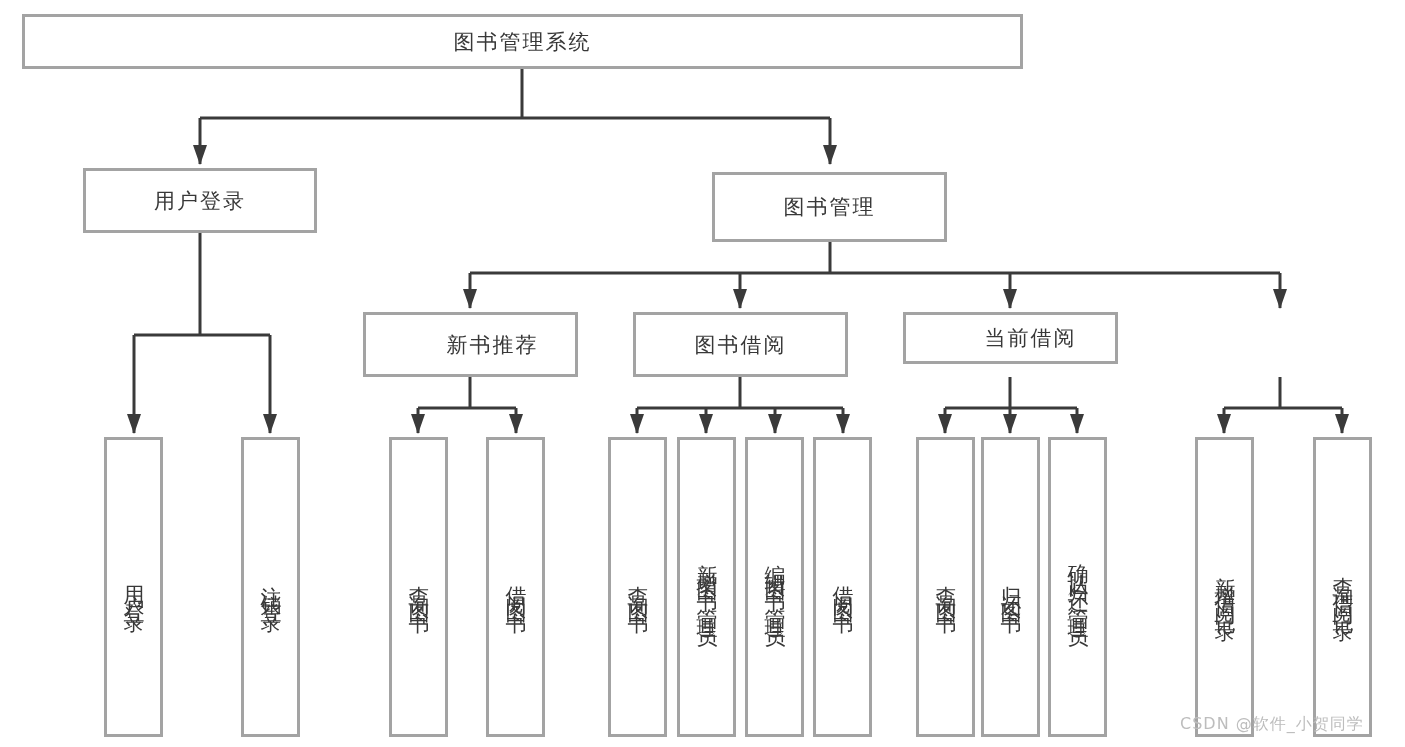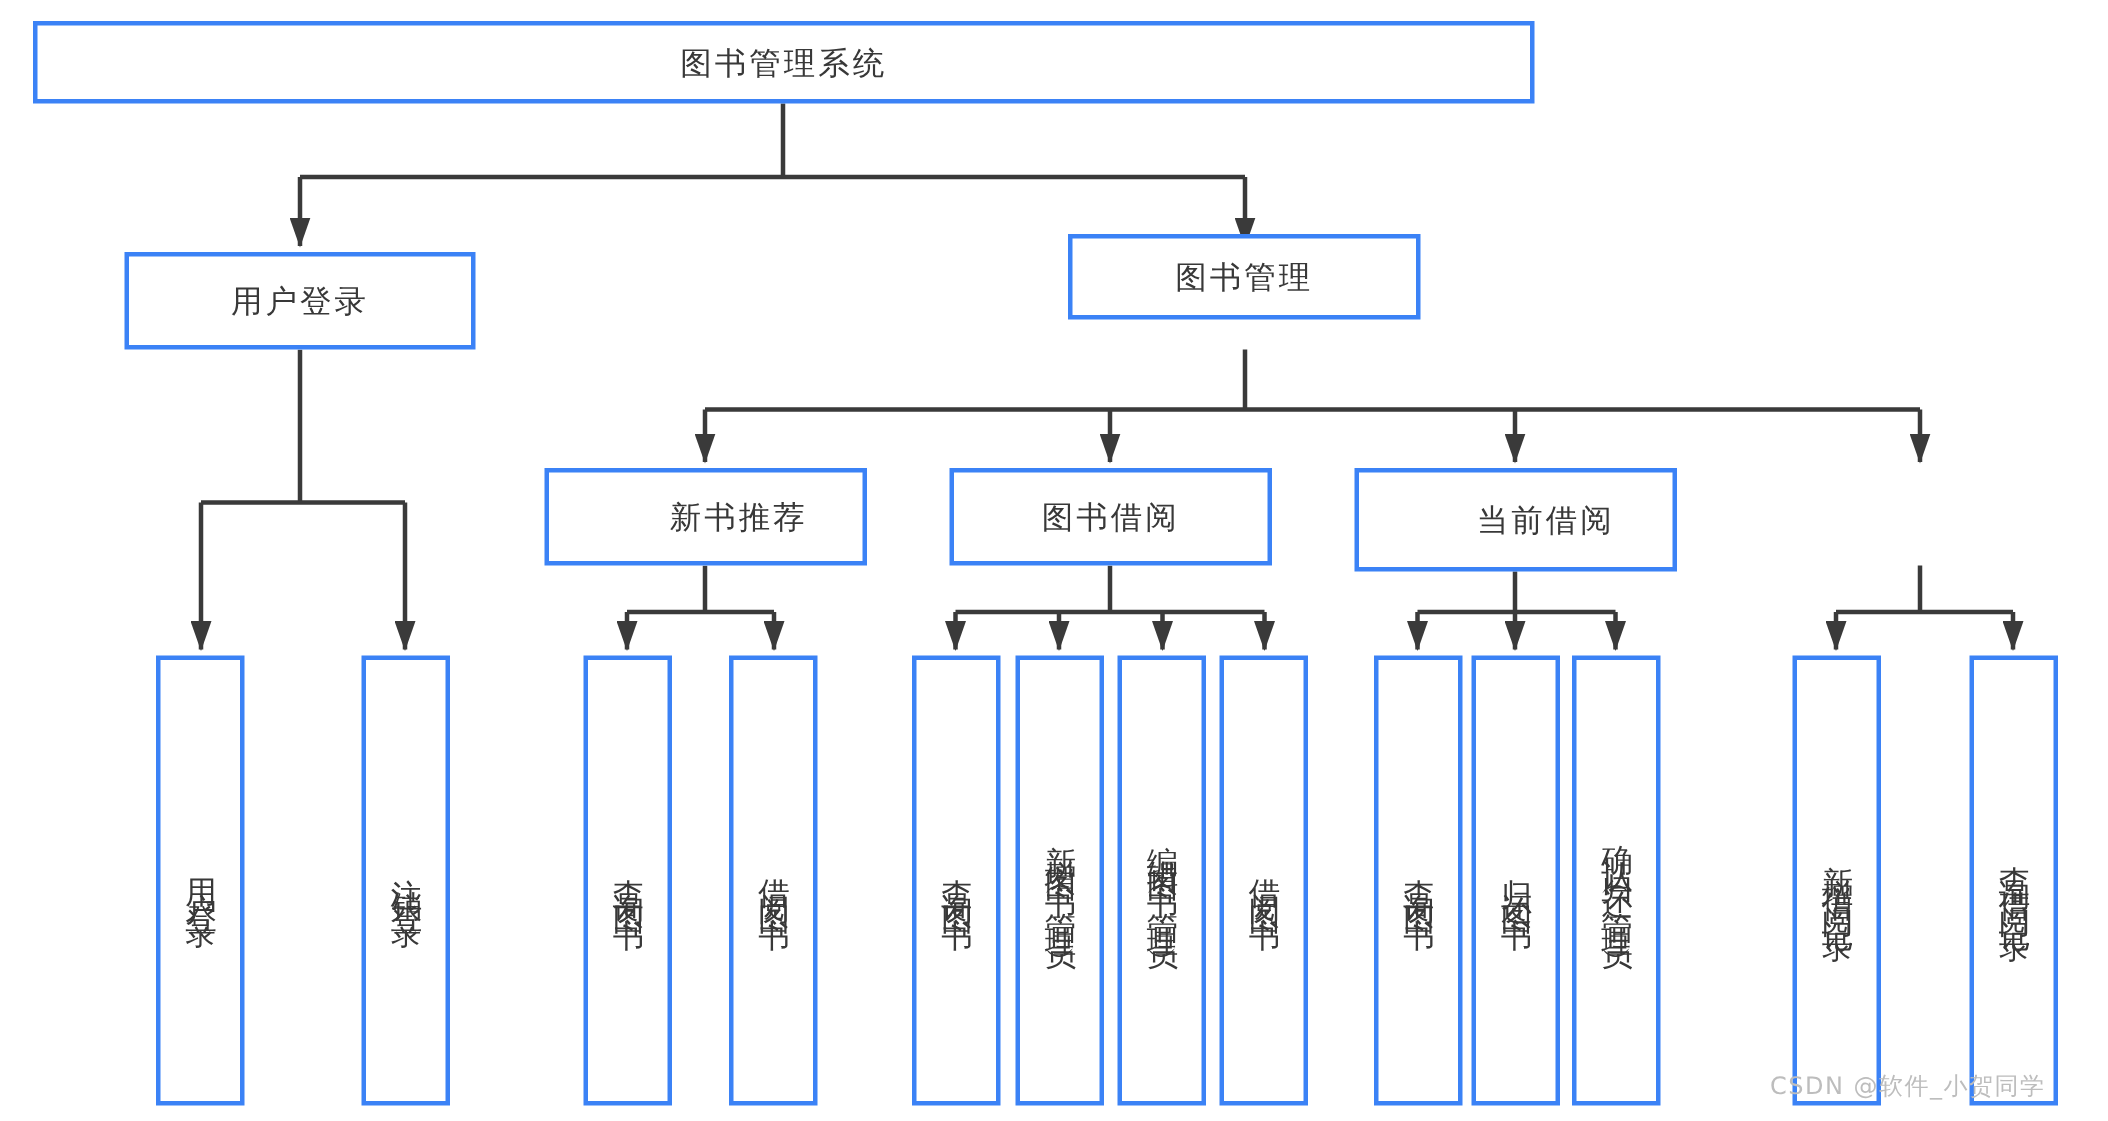--- a/index.html
+++ b/index.html
@@ -8,21 +8,21 @@
     width: 1405px;
     height: 747px;
     background: #ffffff;
     font-family: "DejaVu Sans", "Liberation Sans", sans-serif;
     overflow: hidden;
   }
   .wires { position: absolute; left: 0; top: 0; width: 1405px; height: 747px; }
   .node {
     position: absolute;
     box-sizing: border-box;
-    border: 3px solid #3b82f6;
+    border: 3px solid #a3a3a3;
     background: #ffffff;
     display: flex;
     align-items: center;
     justify-content: center;
   }
   .node .lbl {
     color: #383838;
     font-size: 21px;
     letter-spacing: 2px;
     white-space: nowrap;
@@ -92,31 +92,31 @@
     </g>
   </svg>
 
   <div class="node" style="left:22px; top:14px; width:1001px; height:55px;">
     <span class="lbl">图书管理系统</span>
   </div>
 
   <div class="node" style="left:83px; top:168px; width:234px; height:65px;">
     <span class="lbl">用户登录</span>
   </div>
-  <div class="node" style="left:712px; top:156px; width:235px; height:57px;text-align:center;">
+  <div class="node" style="left:712px; top:172px; width:235px; height:70px;text-align:center;">
     <span class="lbl">图书管理</span>
   </div>
 
   <div class="node" style="left:363px; top:312px; width:215px; height:65px;padding-left:44px;">
     <span class="lbl">新书推荐</span>
   </div>
   <div class="node" style="left:633px; top:312px; width:215px; height:65px;text-align:center;">
     <span class="lbl">图书借阅</span>
   </div>
-  <div class="node" style="left:903px; top:312px; width:215px; height:69px;padding-left:40px;">
+  <div class="node" style="left:903px; top:312px; width:215px; height:52px;padding-left:40px;">
     <span class="lbl">当前借阅</span>
   </div>
 
   <div class="node leaf" style="left:104px; top:437px; width:59px; height:300px;">
     <span class="lbl">用户登录</span>
   </div>
   <div class="node leaf" style="left:241px; top:437px; width:59px; height:300px;">
     <span class="lbl">注销登录</span>
   </div>
   <div class="node leaf" style="left:389px; top:437px; width:59px; height:300px;">

